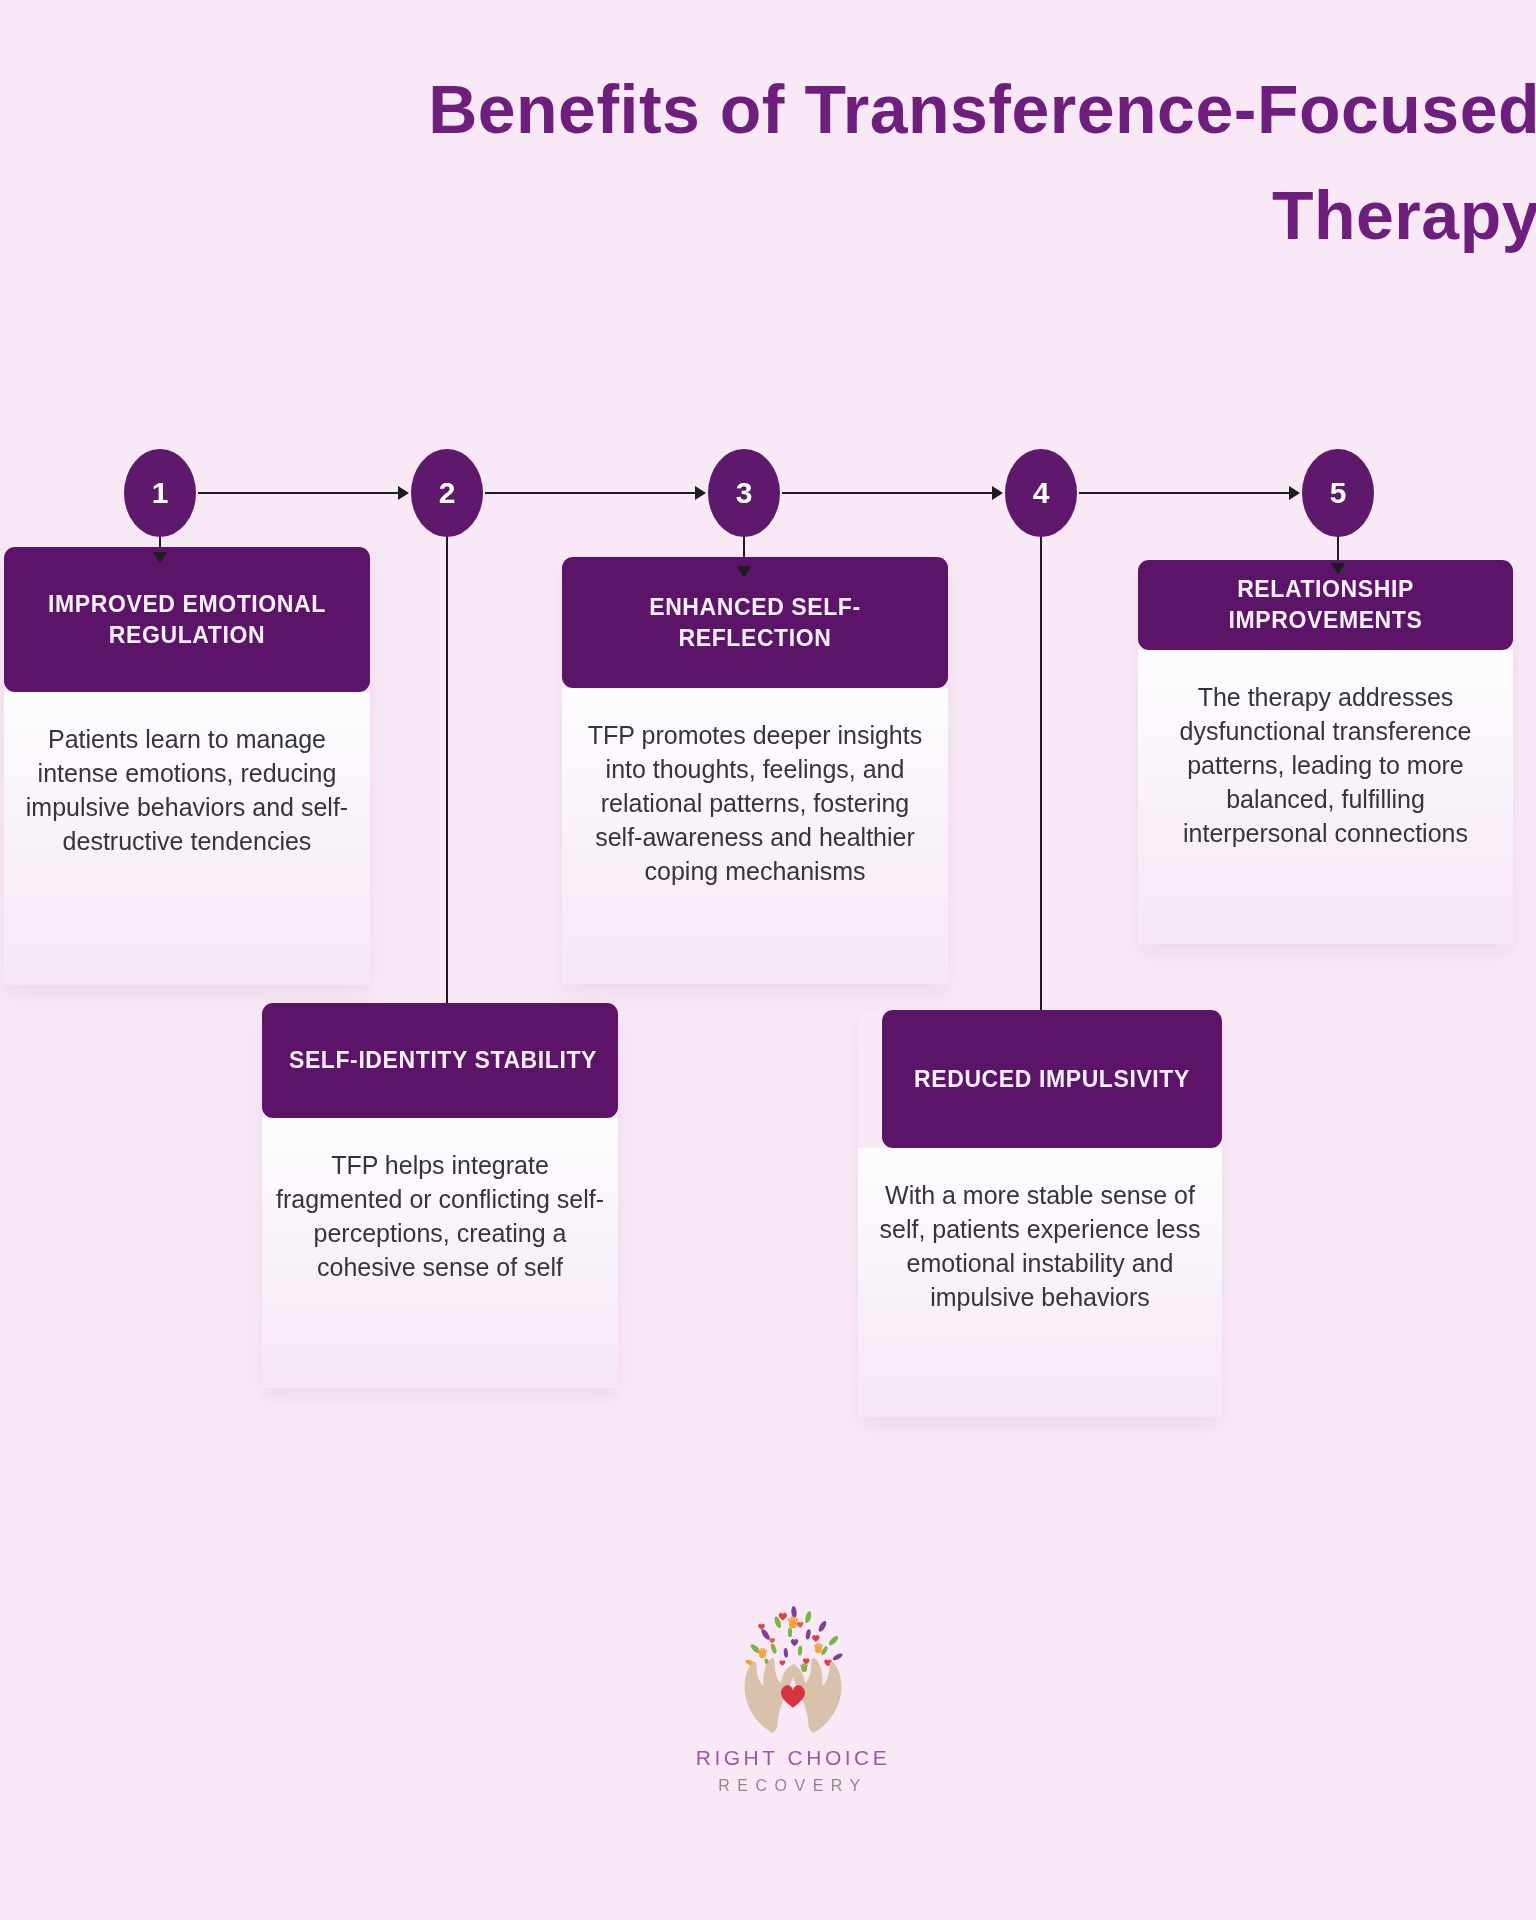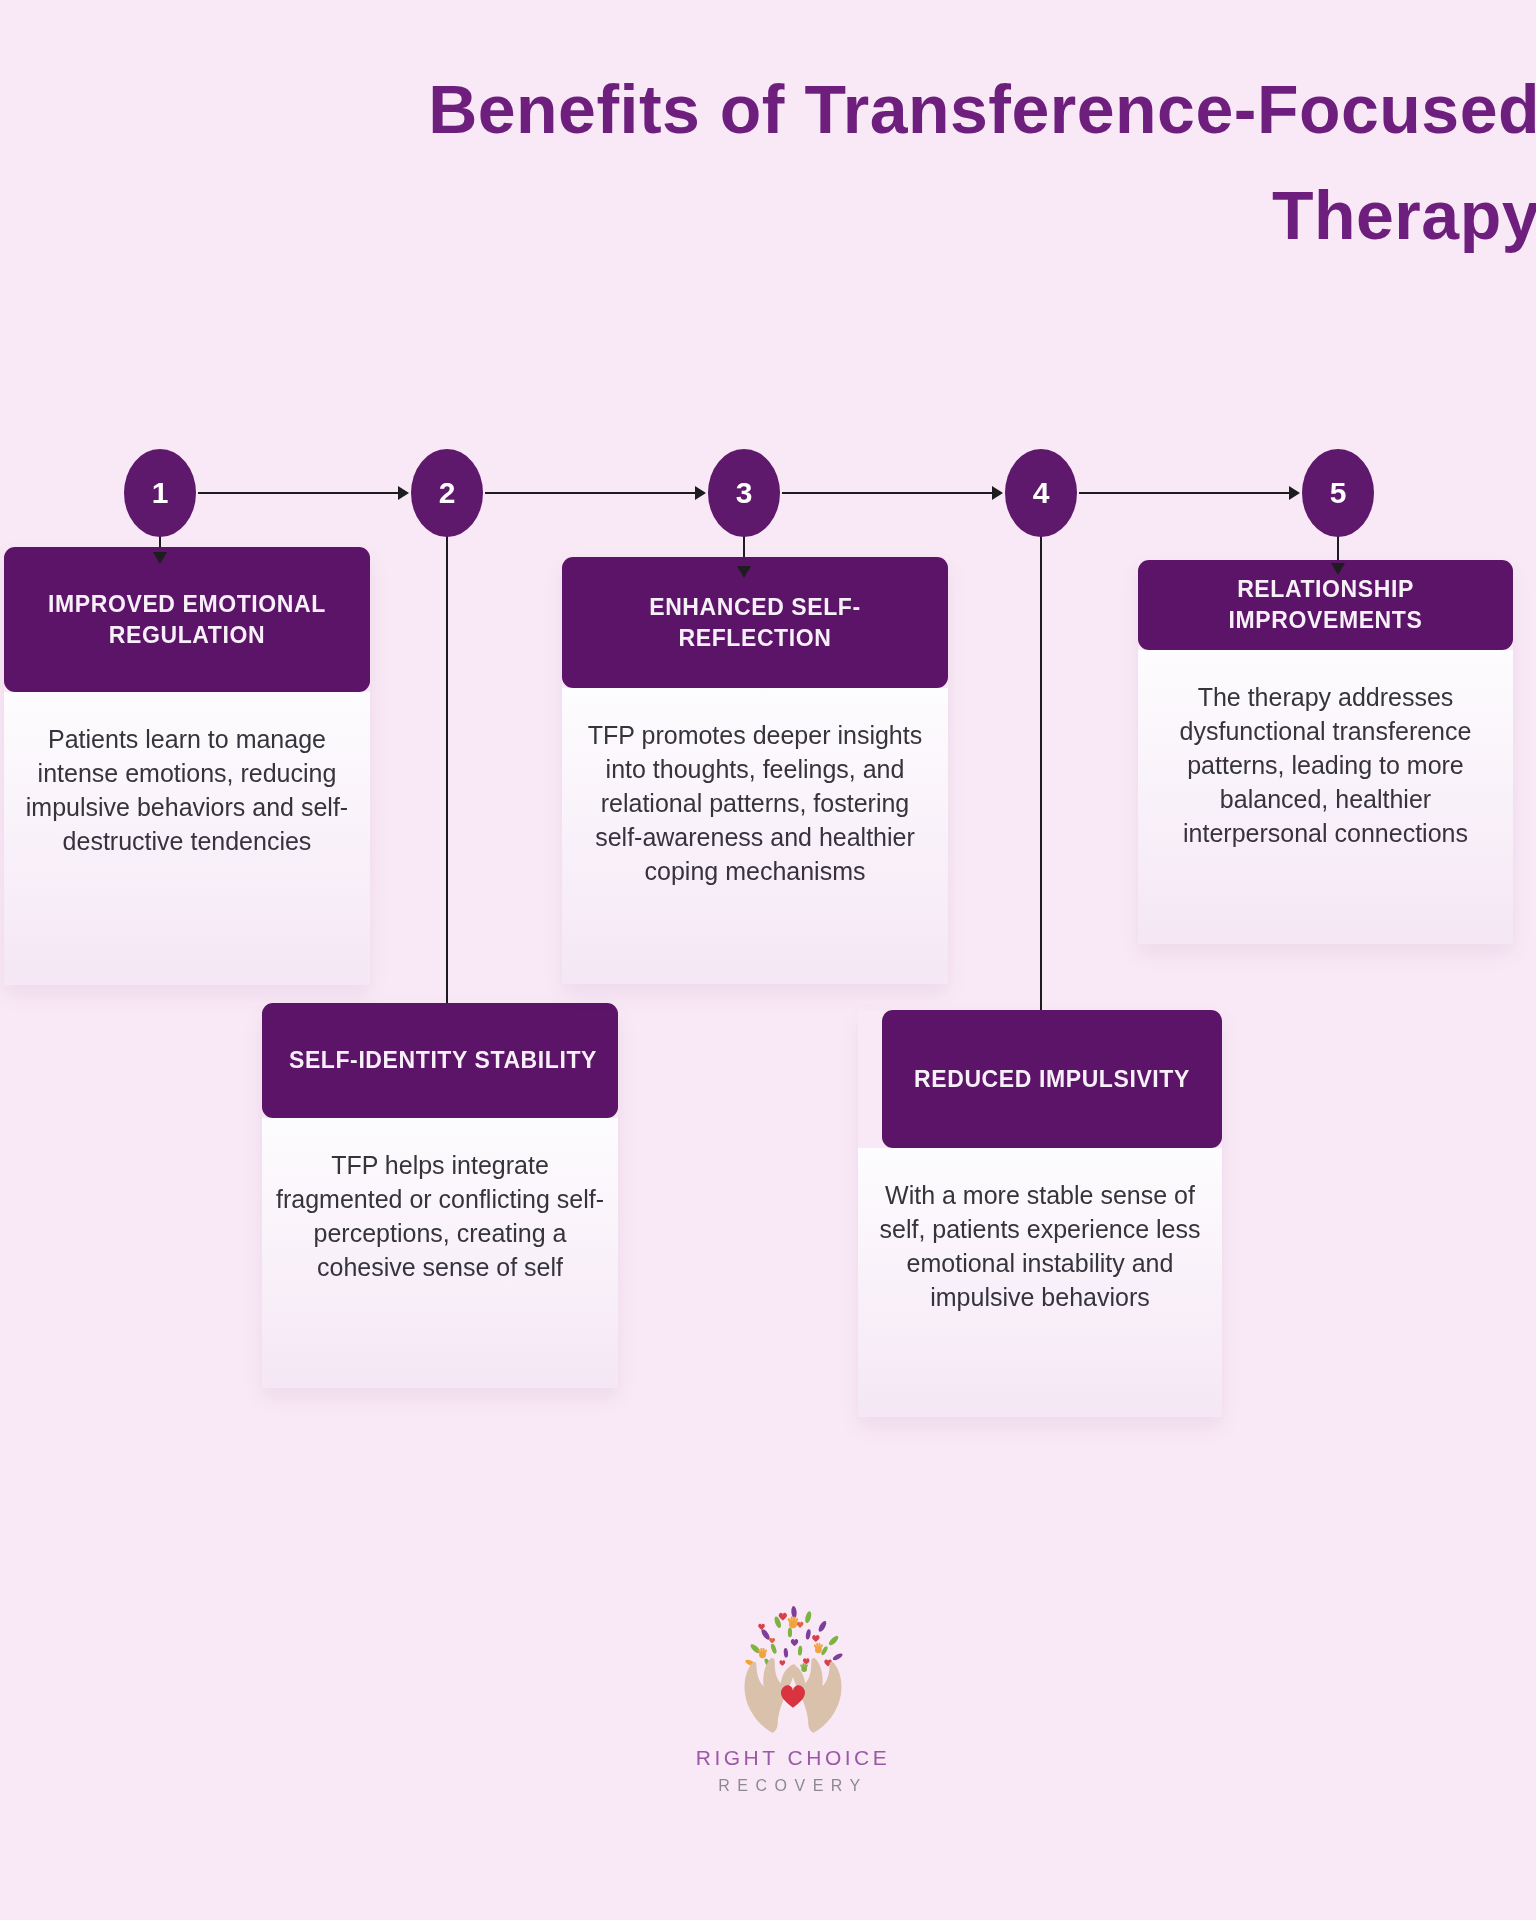--- a/index.html
+++ b/index.html
@@ -117,21 +117,21 @@
     <div class="bdy">TFP promotes deeper insights into thoughts, feelings, and relational patterns, fostering self-awareness and healthier coping mechanisms</div>
   </div>
 
   <div class="card" id="card4">
     <div class="hdr">REDUCED IMPULSIVITY</div>
     <div class="bdy">With a more stable sense of self, patients experience less emotional instability and impulsive behaviors</div>
   </div>
 
   <div class="card" id="card5">
     <div class="hdr">RELATIONSHIP IMPROVEMENTS</div>
-    <div class="bdy">The therapy addresses dysfunctional transference patterns, leading to more balanced, healthier interpersonal connections</div>
+    <div class="bdy">The therapy addresses dysfunctional transference patterns, leading to more balanced, fulfilling interpersonal connections</div>
   </div>
 
   <div class="logo">
     <svg viewBox="0 0 110 128">
       <defs>
         <path id="hrt" d="M5,2.6 C5,0.9 6.7,0 8,1 C9.4,2 9.4,3.9 8.2,5.3 C7.1,6.6 5,8.2 5,8.2 C5,8.2 2.9,6.6 1.8,5.3 C0.6,3.9 0.6,2 2,1 C3.3,0 5,0.9 5,2.6 Z"></path>
         <ellipse id="leaf" cx="0" cy="0" rx="2.6" ry="6"></ellipse>
         <g id="mhand">
           <circle cx="0" cy="0" r="2.6"></circle>
           <ellipse cx="-2.4" cy="-2.6" rx="0.8" ry="1.6" transform="rotate(-30 -2.4 -2.6)"></ellipse>

